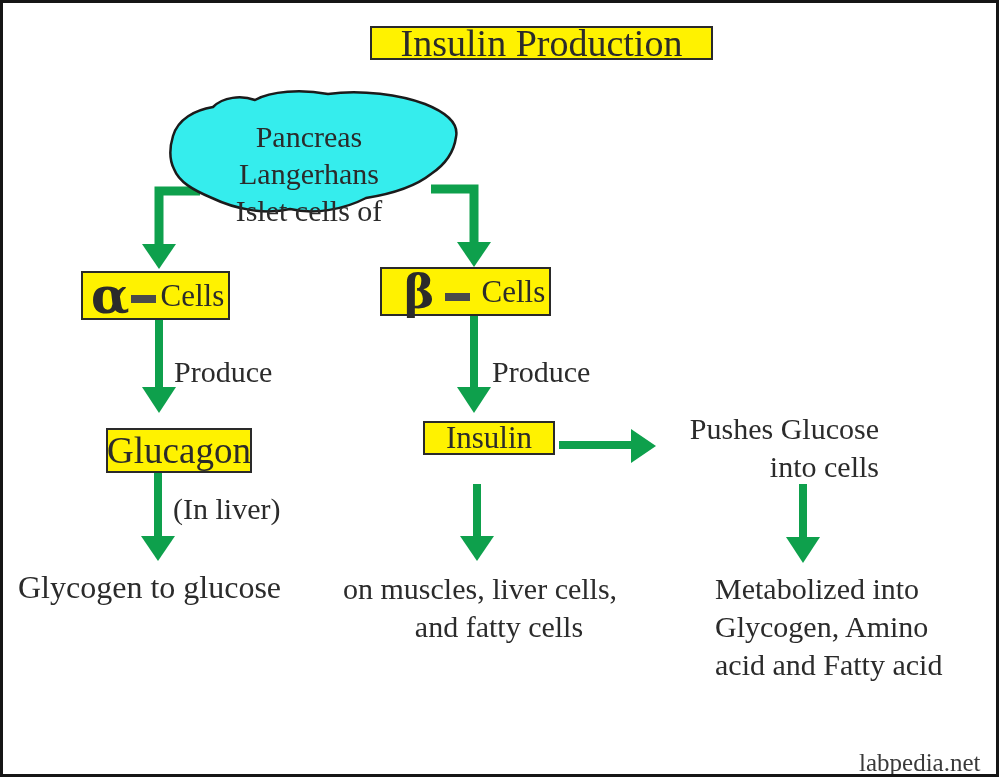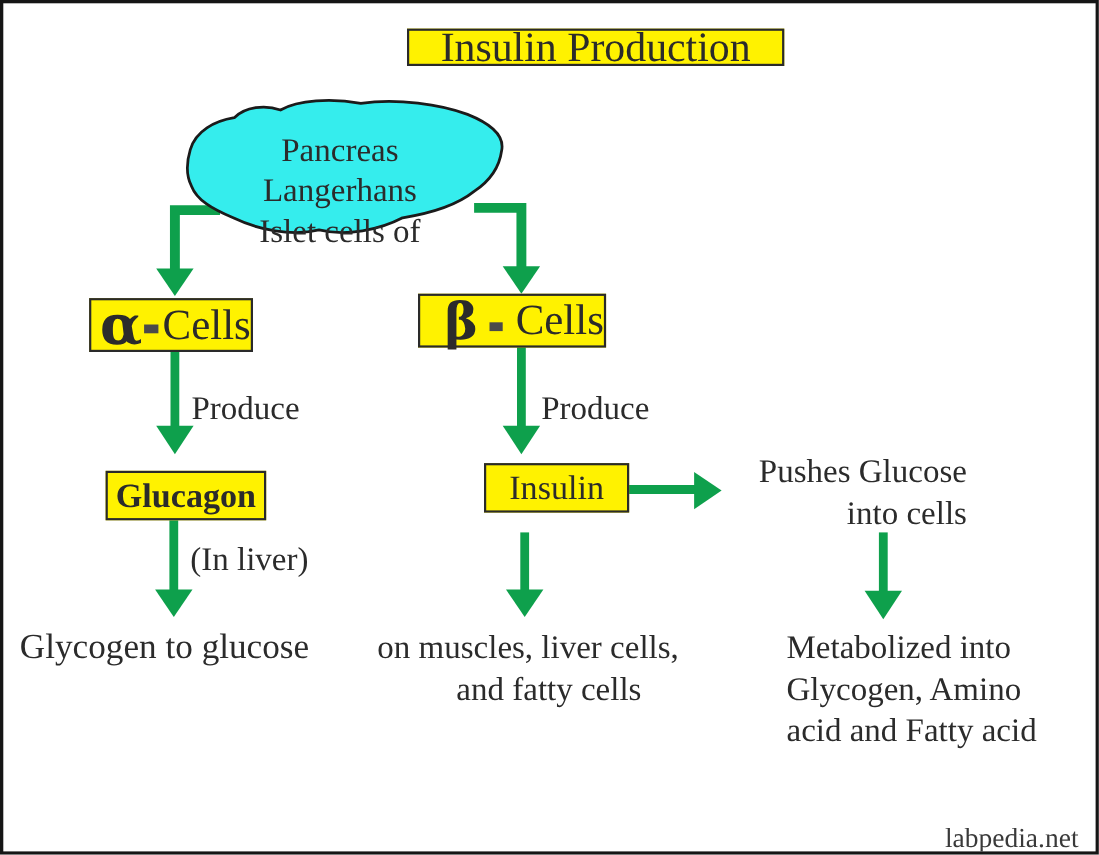--- a/index.html
+++ b/index.html
@@ -21,27 +21,27 @@
     box-sizing:border-box;
     display:flex;align-items:center;justify-content:center;
     white-space:nowrap;
   }
   .title-box{
     left:367px;top:23px;width:343px;height:34px;
     font-size:38px;
   }
   .alpha-box{left:78px;top:268px;width:149px;height:49px;justify-content:flex-start;padding-left:8px;}
   .beta-box{left:377px;top:264px;width:171px;height:49px;justify-content:flex-start;padding-left:22px;}
-  .glucagon-box{left:93px;top:425px;width:146px;height:45px;font-size:31px;font-weight:bold;}
-  .insulin-box{left:437px;top:418px;width:132px;height:45px;font-size:31px;}
+  .glucagon-box{left:103px;top:425px;width:146px;height:45px;font-size:37px;}
+  .insulin-box{left:420px;top:418px;width:132px;height:34px;font-size:31px;}
   .greek{font-family:"DejaVu Serif","Liberation Serif",serif;font-weight:bold;font-size:50px;line-height:40px;}
   .greek.beta{font-size:46px;}
   .dash-bar{display:inline-block;width:25px;height:8px;background:#4a4a4a;margin:6px 4px 0 2px;}
   .dash-bar.beta-dash{margin:10px 12px 0 10px;}
-  .cells-label{font-size:39px;}
+  .cells-label{font-size:31px;}
   .txt{position:absolute;z-index:2;font-size:30px;line-height:38px;white-space:nowrap;}
   .pancreas-text{
     left:175px;top:95px;width:262px;
     text-align:center;font-size:30px;line-height:37px;z-index:2;position:absolute;margin-top:20px;
   }
   .produce-left{left:171px;top:350px;}
   .produce-right{left:489px;top:350px;}
   .in-liver{left:170px;top:487px;}
   .glycogen{left:15px;top:565px;font-size:32px;}
   .pushes{left:650px;top:407px;width:226px;text-align:right;}

